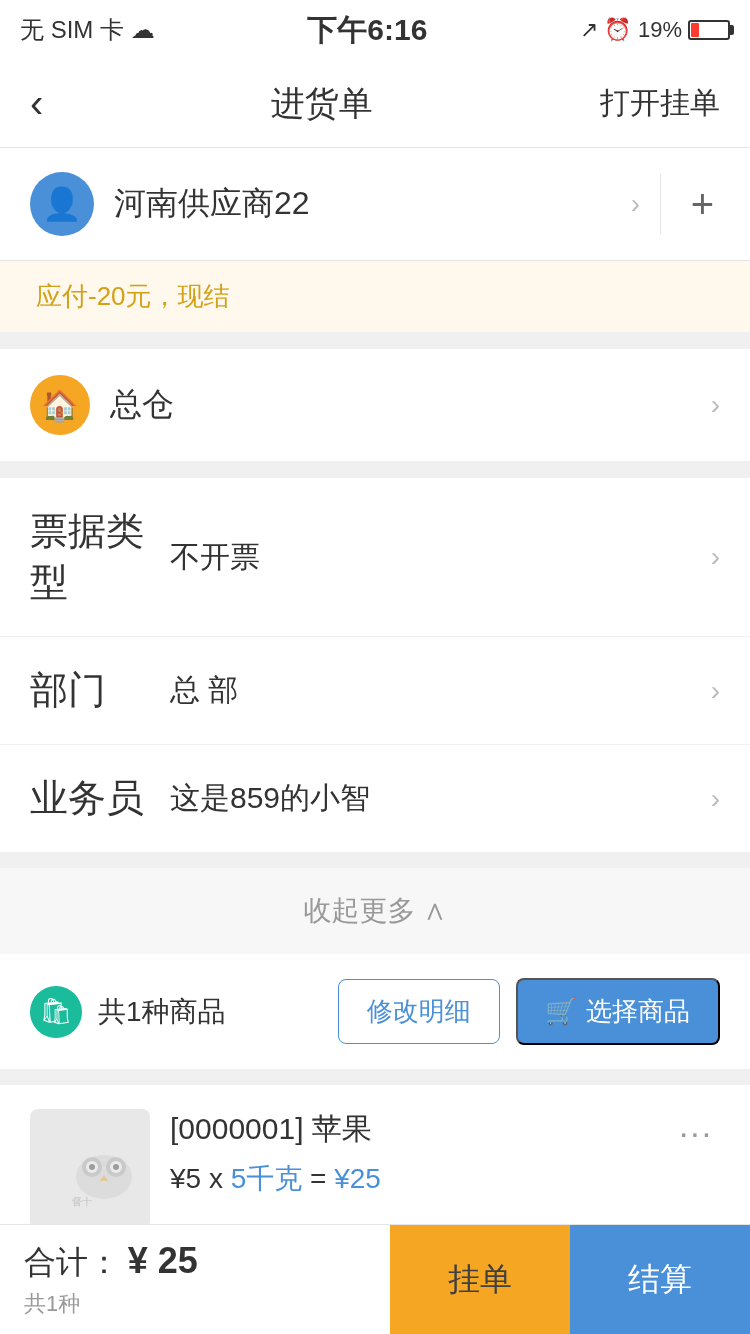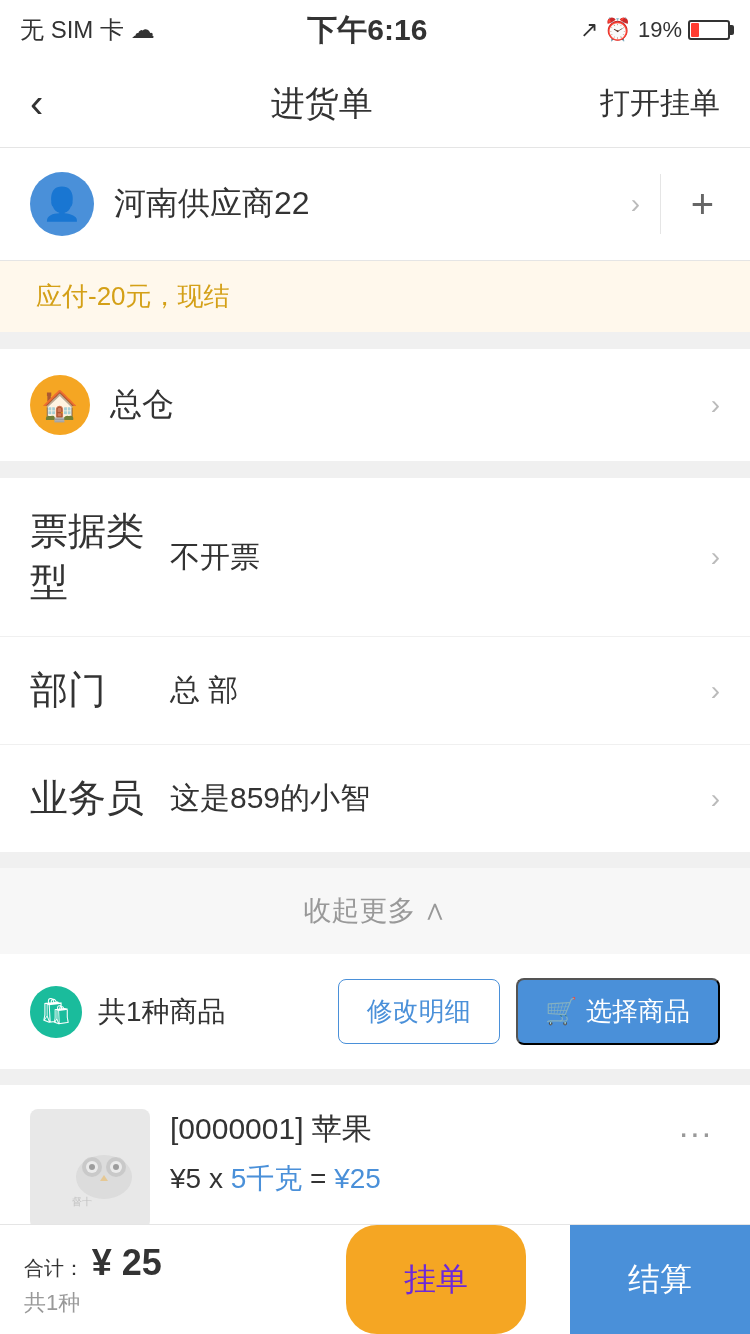--- a/index.html
+++ b/index.html
@@ -195,32 +195,32 @@
       background: #fff;
       border-top: 1px solid #e5e5e5;
     }
     .total-section {
       flex: 1;
       display: flex;
       flex-direction: column;
       justify-content: center;
       padding: 0 24px;
     }
-    .total-label { font-size: 20px; color: #333; text-align: center; }
+    .total-label { font-size: 32px; color: #333; text-align: center; }
     .total-amount { font-size: 36px; color: #333; font-weight: 600; }
     .total-count { font-size: 22px; color: #999; margin-top: 4px; }
     .btn-hang {
       width: 180px; background: #f5a623; display: flex;
       align-items: center; justify-content: center;
-      font-size: 32px; color: #6d28d9; cursor: pointer; border-radius: 31px;
+      font-size: 32px; color: #404040; cursor: pointer;
     }
     .btn-checkout {
       width: 180px; background: #4a90d9; display: flex;
       align-items: center; justify-content: center;
-      font-size: 32px; color: #fff; cursor: pointer; margin-left: 44px;
+      font-size: 32px; color: #fff; cursor: pointer;
     }
 
     
     .bottom-spacer { height: 110px; }
   </style>
 </head>
 <body>
 
 <div class="status-bar">
   <div class="status-left">

